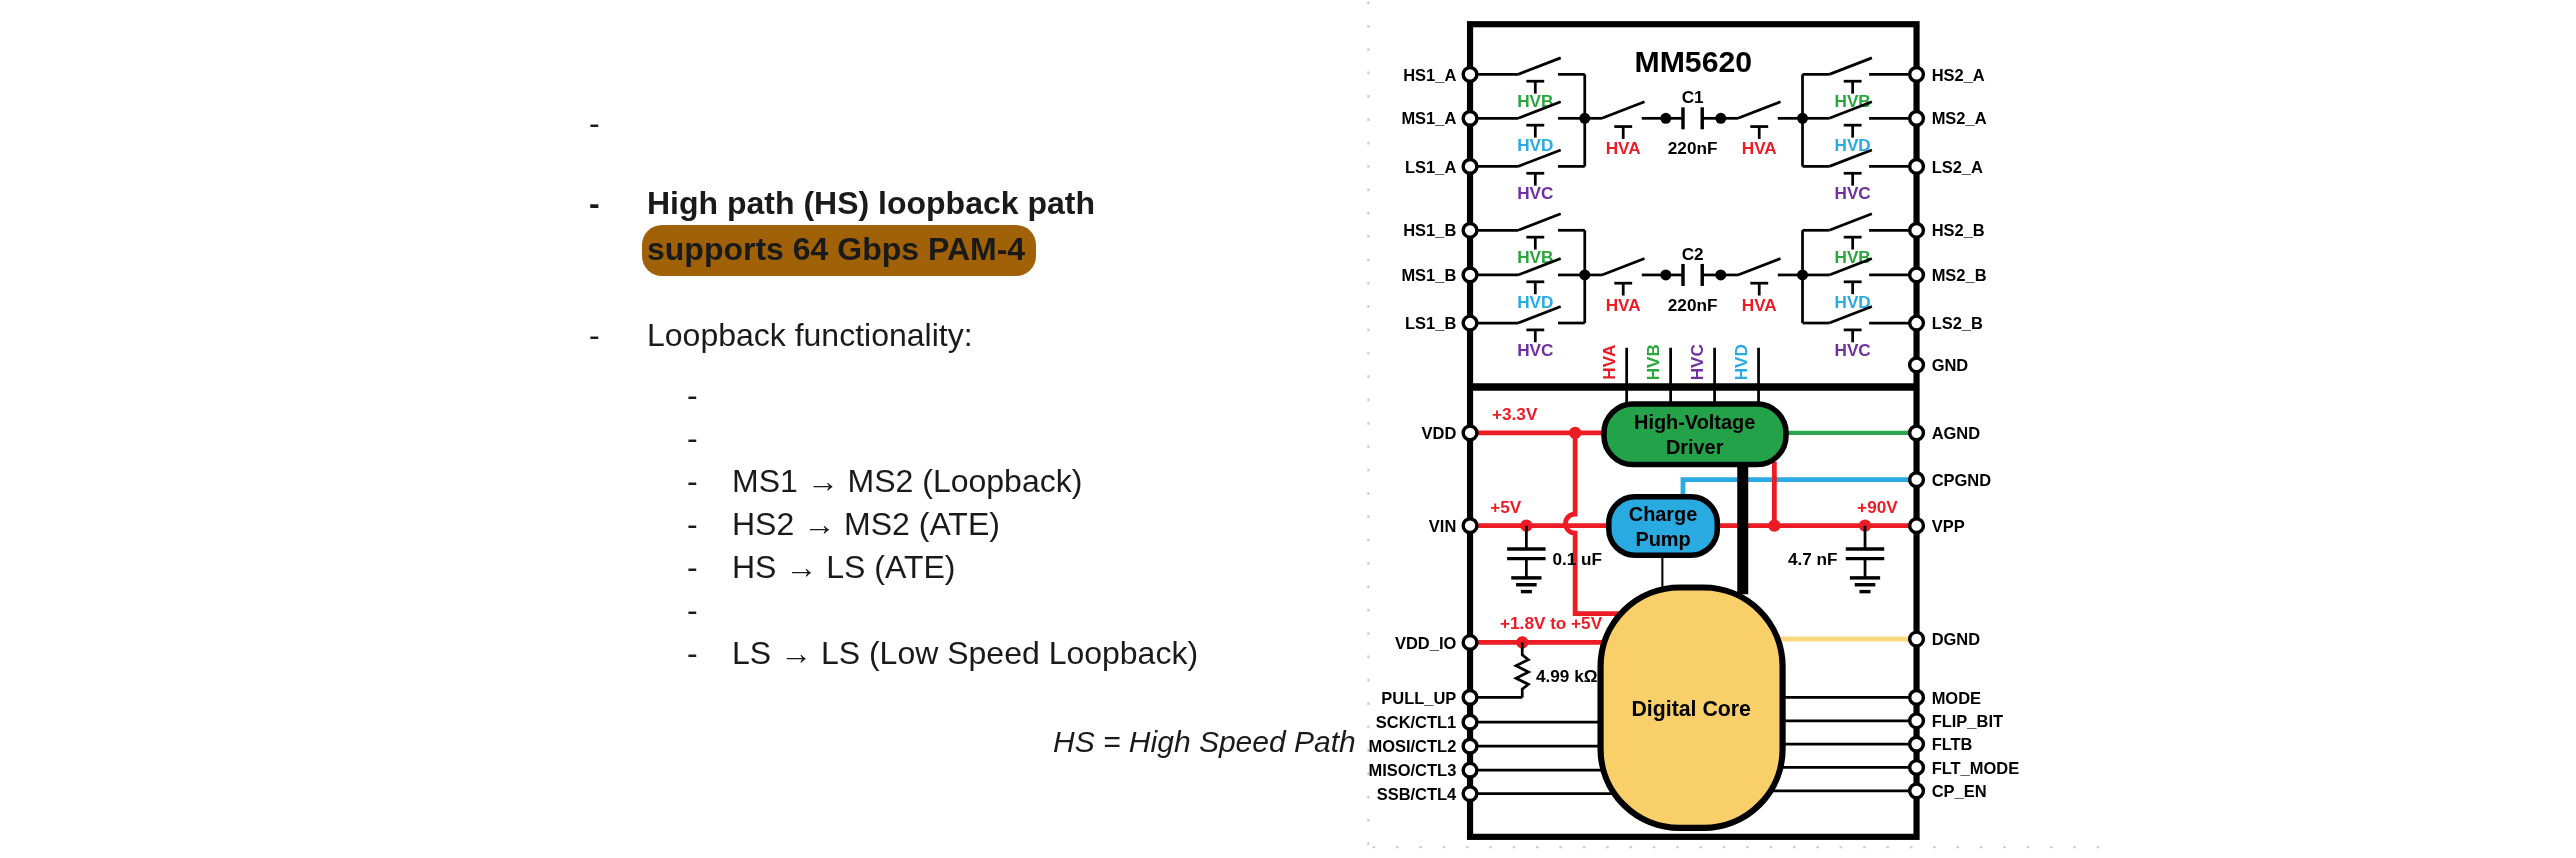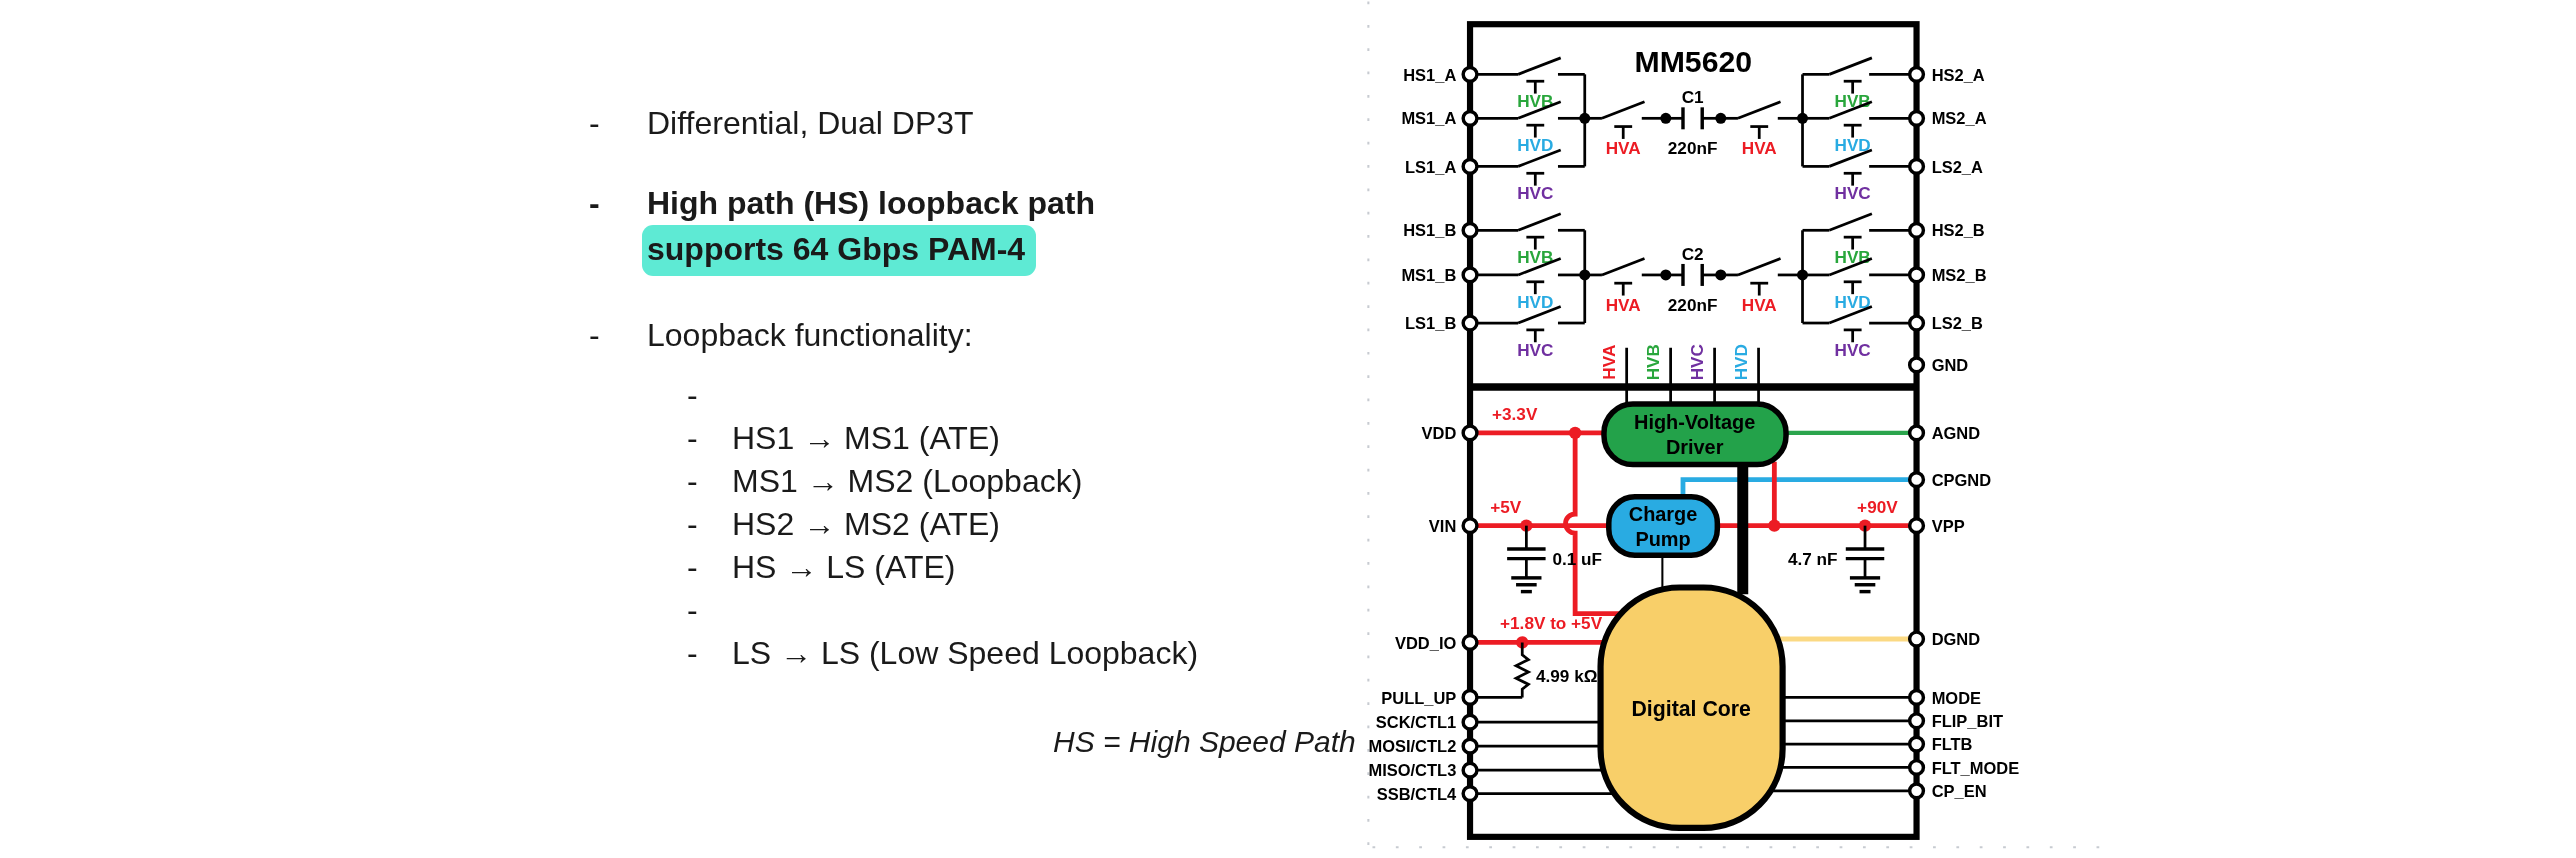--- a/index.html
+++ b/index.html
@@ -7,21 +7,21 @@
        font-family:"Liberation Sans",sans-serif;color:#1a1a1a}
   .txt{position:absolute;white-space:nowrap}
   .row{display:flex;align-items:baseline}
   .dash{flex:0 0 58px}
   #b1{left:589px;top:104px;font-size:32px;line-height:38px}
   #b2{left:589px;top:181px;font-size:32px;line-height:44px;font-weight:bold}
   #b3{left:589px;top:316px;font-size:32px;line-height:38px}
   #subs{left:687px;top:374px;font-size:32px;line-height:43px}
   #subs .dash{flex:0 0 45px}
   #legend{left:1053px;top:725px;font-style:italic;font-size:30px;line-height:34px}
-  .hl{background:#5eead4;border-radius:11px;padding:2.1px 11px 4.8px 5.5px;margin-left:-5.5px}
+  .hl{background:#a16207;border-radius:20px;padding:2.1px 11px 4.8px 5.5px;margin-left:-5.5px}
   
   svg{position:absolute;left:0;top:0}
   .k3{stroke:#000;stroke-width:3;fill:none}
   .k4{stroke:#000;stroke-width:4;fill:none}
   .k5{stroke:#000;stroke-width:5;fill:none}
   .k9{stroke:#000;stroke-width:9;fill:none}
   .k11{stroke:#000;stroke-width:11;fill:none}
   .k16{stroke:#000;stroke-width:16;fill:none}
   .rw{stroke:#EC1C24;stroke-width:7;fill:none}
   .gw{stroke:#2BA54D;stroke-width:6;fill:none}
@@ -46,21 +46,20 @@
   .ttl{font-size:44px;text-anchor:middle}
   .blk{font-size:29px;text-anchor:middle}
   .core{font-size:31px;text-anchor:middle}
   .grn{fill:#29A63C}.blu{fill:#29ABE2}.pur{fill:#7030A0}.red{fill:#EC1C24}
 </style>
 </head>
 <body>
 
 <div class="txt row" id="b1">
   <span class="dash">-</span>
-  <span>Differential, Dual DP3T</span>
 </div>
 
 <div class="txt" id="b2">
   <div class="row">
     <span class="dash">-</span>
     <span>High path (HS) loopback path</span>
   </div>
   <div class="row">
     <span class="dash"></span>
     <span class="hl">supports 64 Gbps PAM-4</span>
@@ -71,21 +70,20 @@
   <span class="dash">-</span>
   <span>Loopback functionality:</span>
 </div>
 
 <div class="txt" id="subs">
   <div class="row">
       <span class="dash">-</span>
     </div>
   <div class="row">
       <span class="dash">-</span>
-      <span>HS1 → MS1 (ATE)</span>
     </div>
   <div class="row">
       <span class="dash">-</span>
       <span>MS1 → MS2 (Loopback)</span>
     </div>
   <div class="row">
       <span class="dash">-</span>
       <span>HS2 → MS2 (ATE)</span>
     </div>
   <div class="row">

